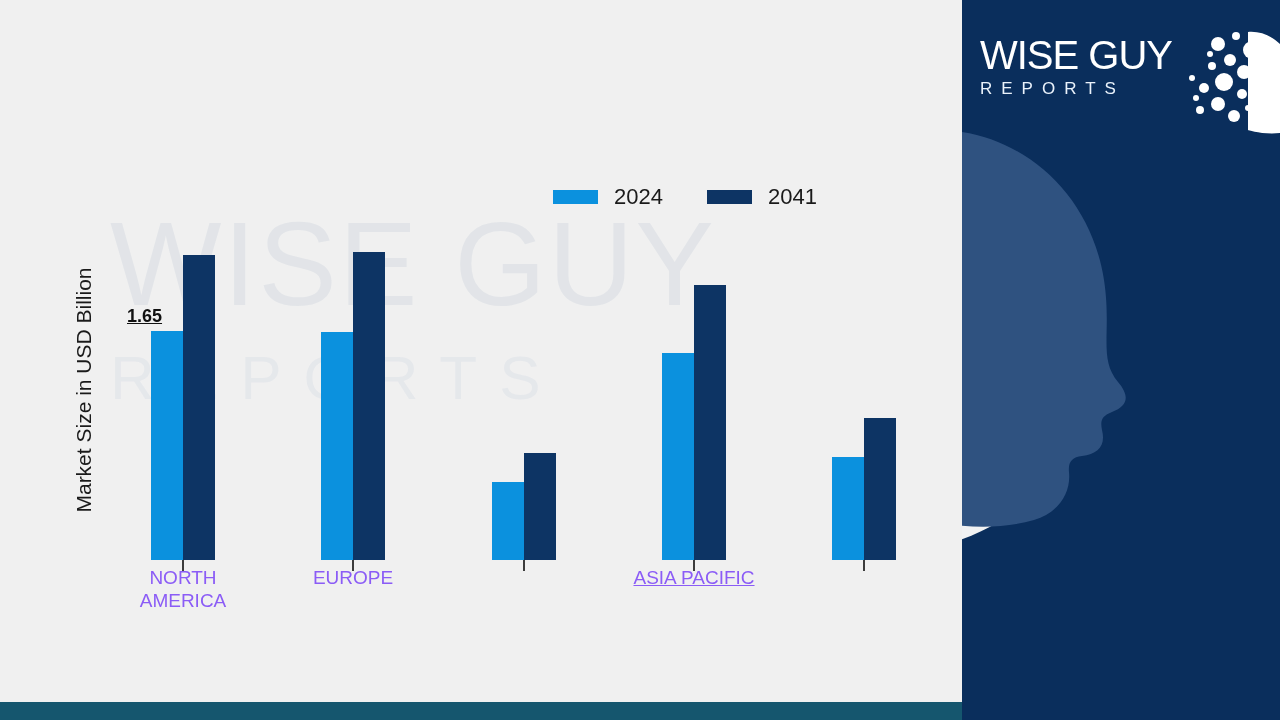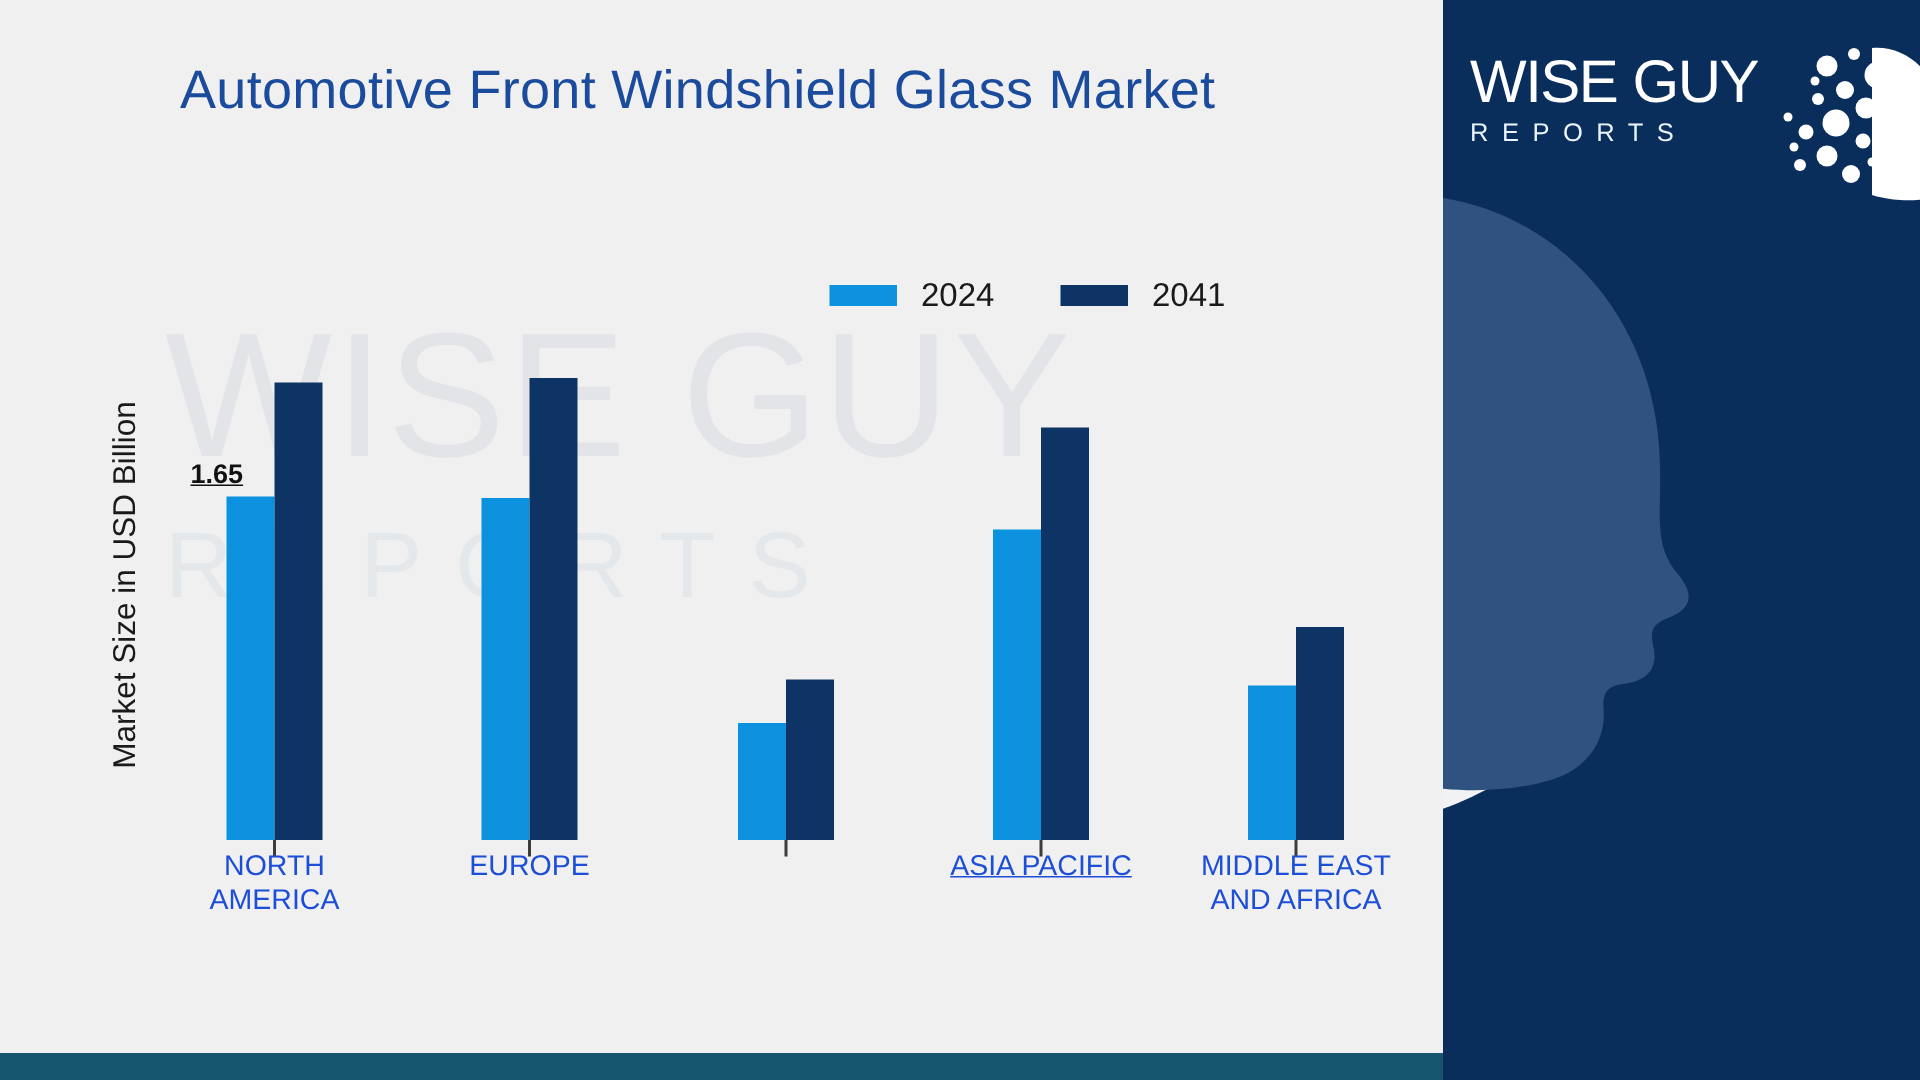--- a/index.html
+++ b/index.html
@@ -54,21 +54,21 @@
   .legend-text{font-size:22px;color:#1a1a1a;font-family:"Liberation Sans",sans-serif;}
 
   
   #plot{position:absolute;left:0;top:0;width:962px;height:720px;z-index:3;}
   .bar{position:absolute;width:32px;}
   .bar-2024{background:#0b91de;}
   .bar-2032{background:#0d3464;}
   .tick{position:absolute;width:2px;height:11px;background:#3c3c3c;top:560px;}
   .cat-label{
     position:absolute;top:566px;width:150px;text-align:center;
-    font-size:19px;line-height:23px;color:#1d4ed8;
+    font-size:19px;line-height:23px;color:#8b5cf6;
     font-family:"Liberation Sans",sans-serif;
   }
   .bar-value{
     position:absolute;font-size:18px;font-weight:bold;color:#111;
     font-family:"Liberation Sans",sans-serif;white-space:nowrap;
   }
 
   
   #teal-strip{position:absolute;left:0;bottom:0;width:962px;height:18px;background:#15566e;z-index:6;}
 
@@ -95,21 +95,20 @@
 
 <div id="page">
 
   <div id="chart-panel">
 
     <div id="watermark">
       <div class="wm-top">WISE GUY</div>
       <div class="wm-bot">REPORTS</div>
     </div>
 
-    <div id="title">Automotive Front Windshield Glass Market</div>
 
     <div id="ylabel">Market Size in USD Billion</div>
 
     <div id="legend">
       <div class="legend-item">
         <span class="legend-swatch" style="background:#0b91de"></span>
         <span class="legend-text">2024</span>
       </div>
       <div class="legend-item">
         <span class="legend-swatch" style="background:#0d3464"></span>
@@ -129,21 +128,20 @@
         <div class="bar bar-2024" style="left: 492px; top: 482.306px; height: 77.6937px; background: rgb(11, 145, 222);"></div>
         <div class="bar bar-2032" style="left: 524px; top: 453.171px; height: 106.829px; background: rgb(13, 52, 100);"></div>
         <div class="tick" style="left: 523px;"></div>
         <div class="bar bar-2024" style="left: 662px; top: 353.279px; height: 206.721px; background: rgb(11, 145, 222);"></div>
         <div class="bar bar-2032" style="left: 694px; top: 285.297px; height: 274.703px; background: rgb(13, 52, 100);"></div>
         <div class="tick" style="left: 693px;"></div>
         <div class="cat-label" style="left: 619px; text-decoration: underline;">ASIA PACIFIC</div>
         <div class="bar bar-2024" style="left: 832px; top: 457.333px; height: 102.667px; background: rgb(11, 145, 222);"></div>
         <div class="bar bar-2032" style="left: 864px; top: 418.486px; height: 141.514px; background: rgb(13, 52, 100);"></div>
         <div class="tick" style="left: 863px;"></div>
-        <div class="cat-label" style="left: 789px;">MIDDLE EAST AND AFRICA</div>
         <div class="bar-value" style="left: 127px; top: 306.081px; text-decoration: underline;">1.65</div>
       </div>
 
     <div id="teal-strip"></div>
   </div>
 
   <div id="brand-panel">
     <div id="brand-circle"></div>
 
     <svg id="brand-head" viewBox="0 0 300 460">

